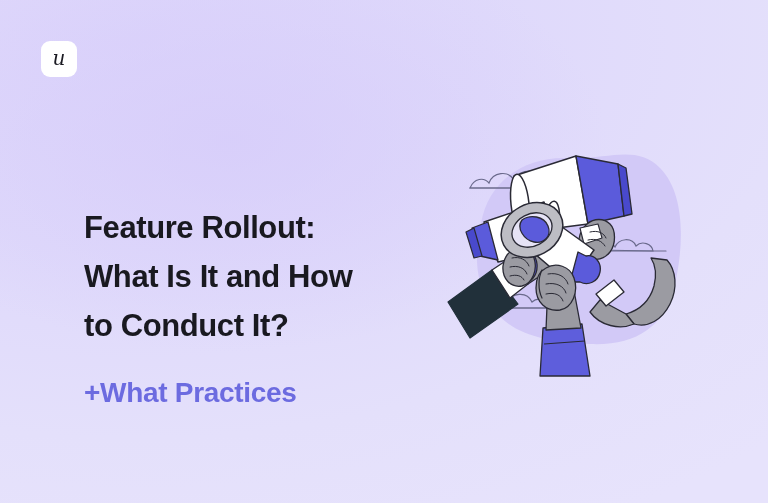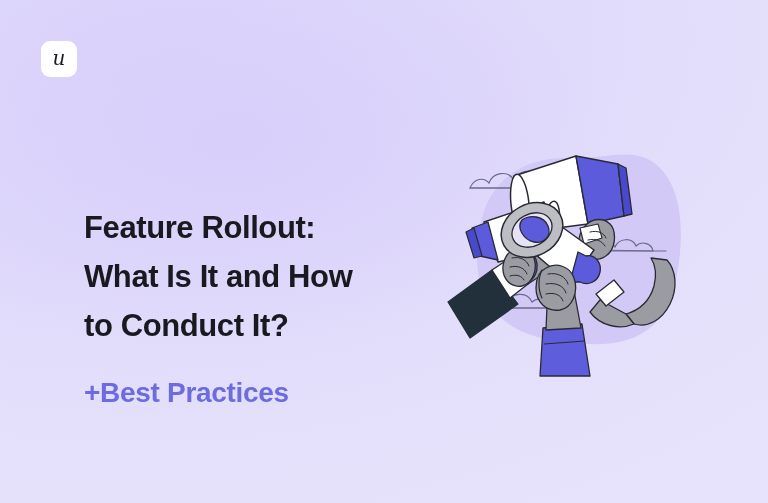--- a/index.html
+++ b/index.html
@@ -230,16 +230,16 @@
         </g>
       </g>
 
     </svg>
   </div>
 
   <div class="text-block">
     <h1 class="headline">Feature Rollout:
 What Is It and How
 to Conduct It?</h1>
-    <div class="subhead">+Best Practices</div>
+    <div class="subhead">+What Practices</div>
   </div>
 
 </div>
 
 </body></html>

